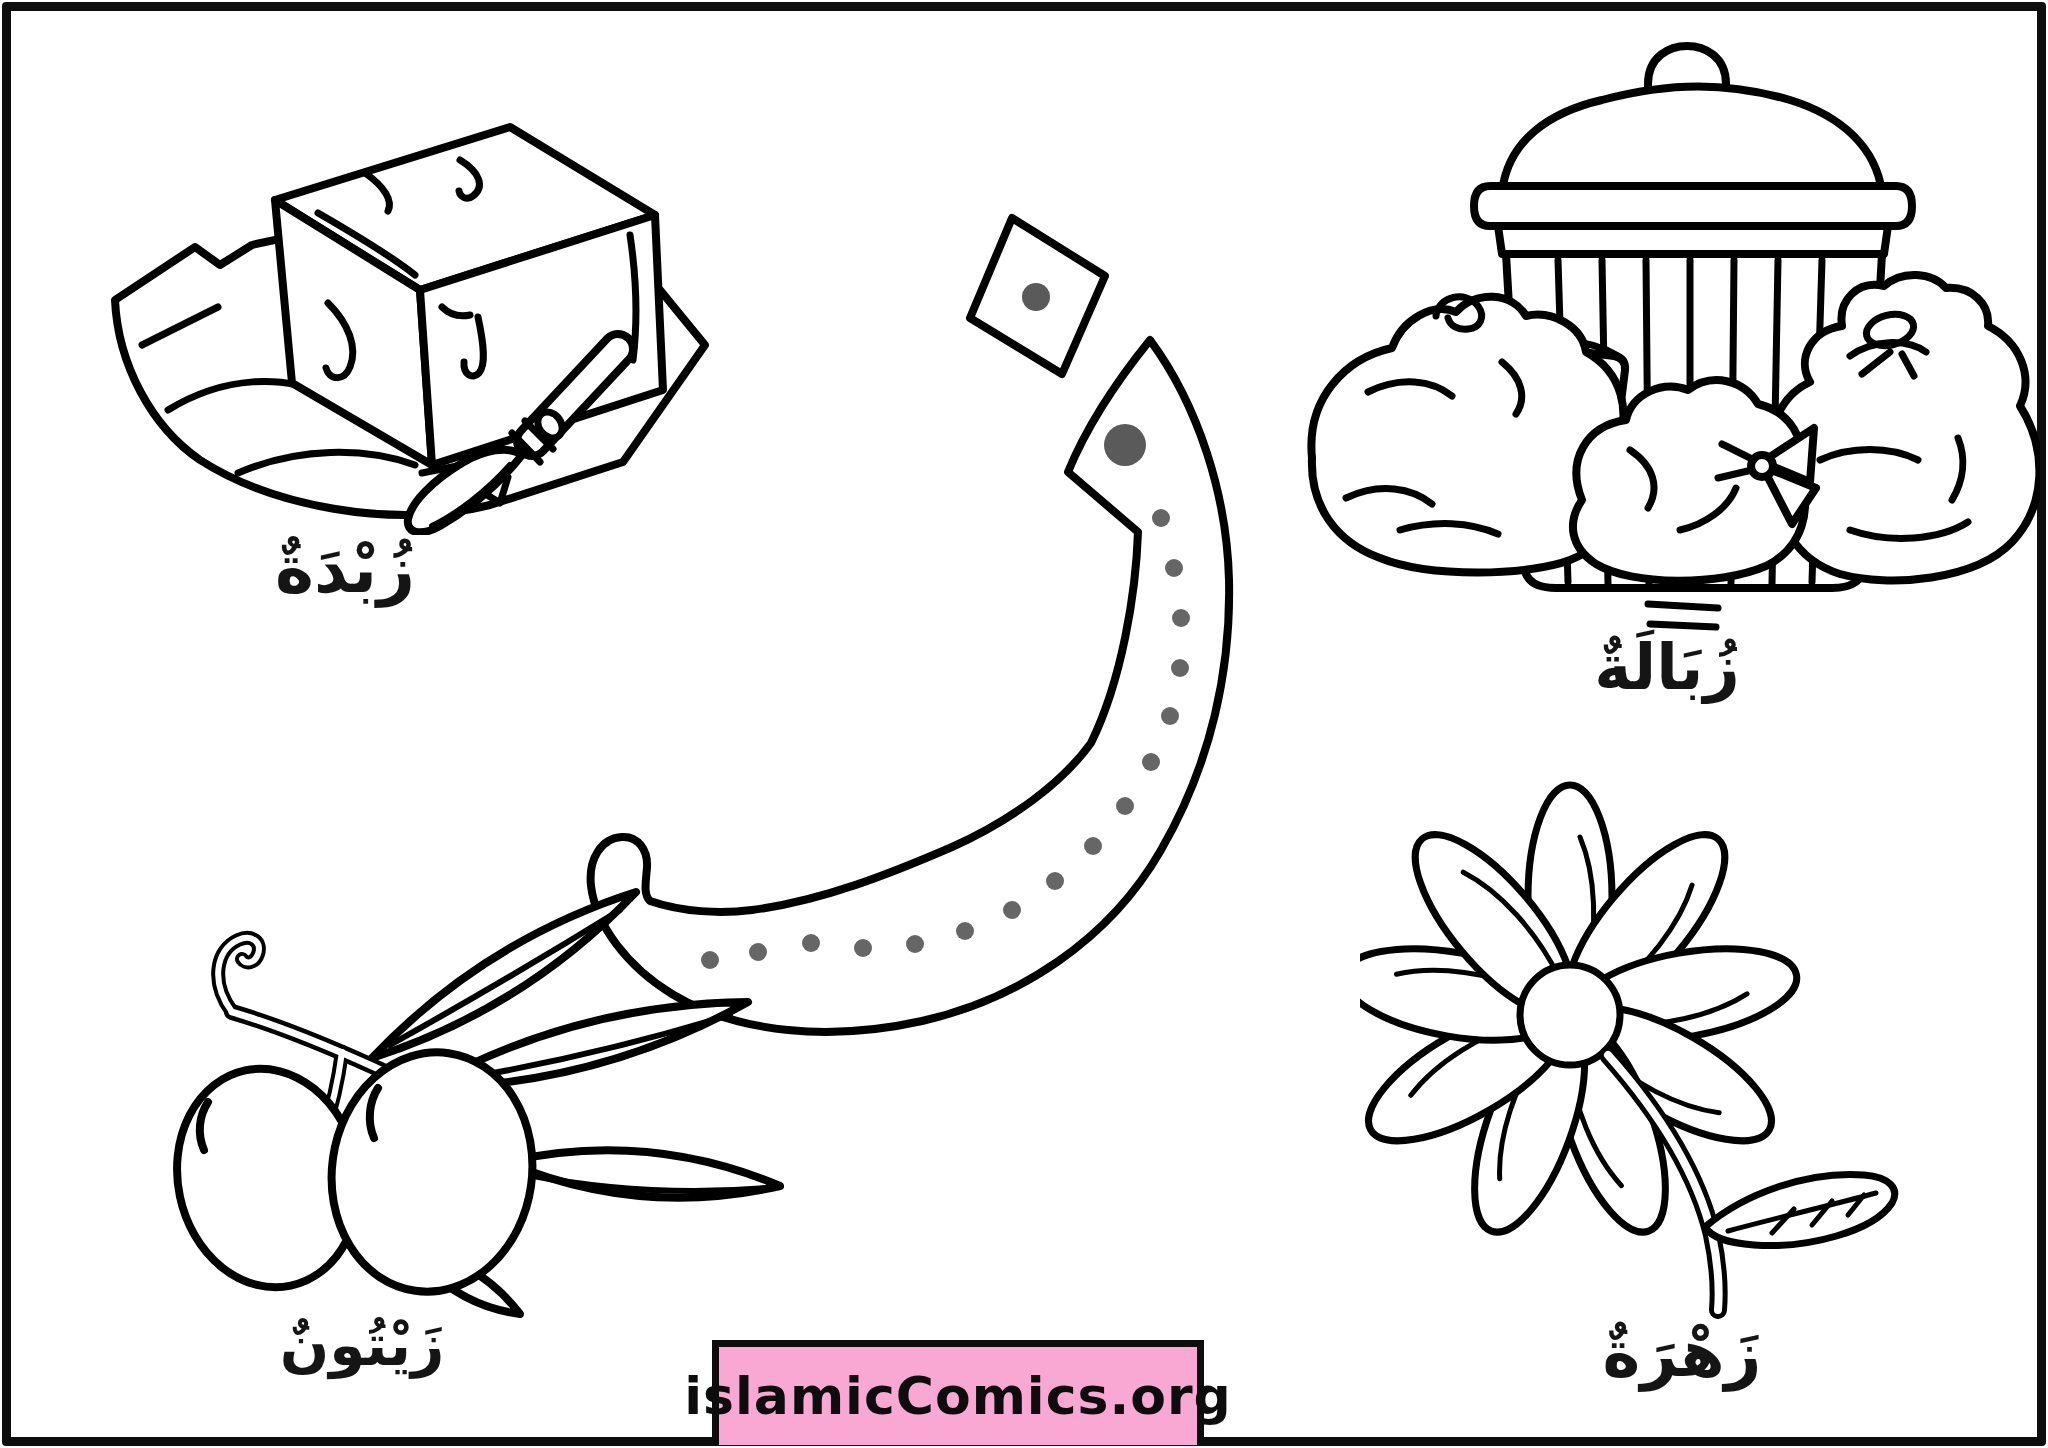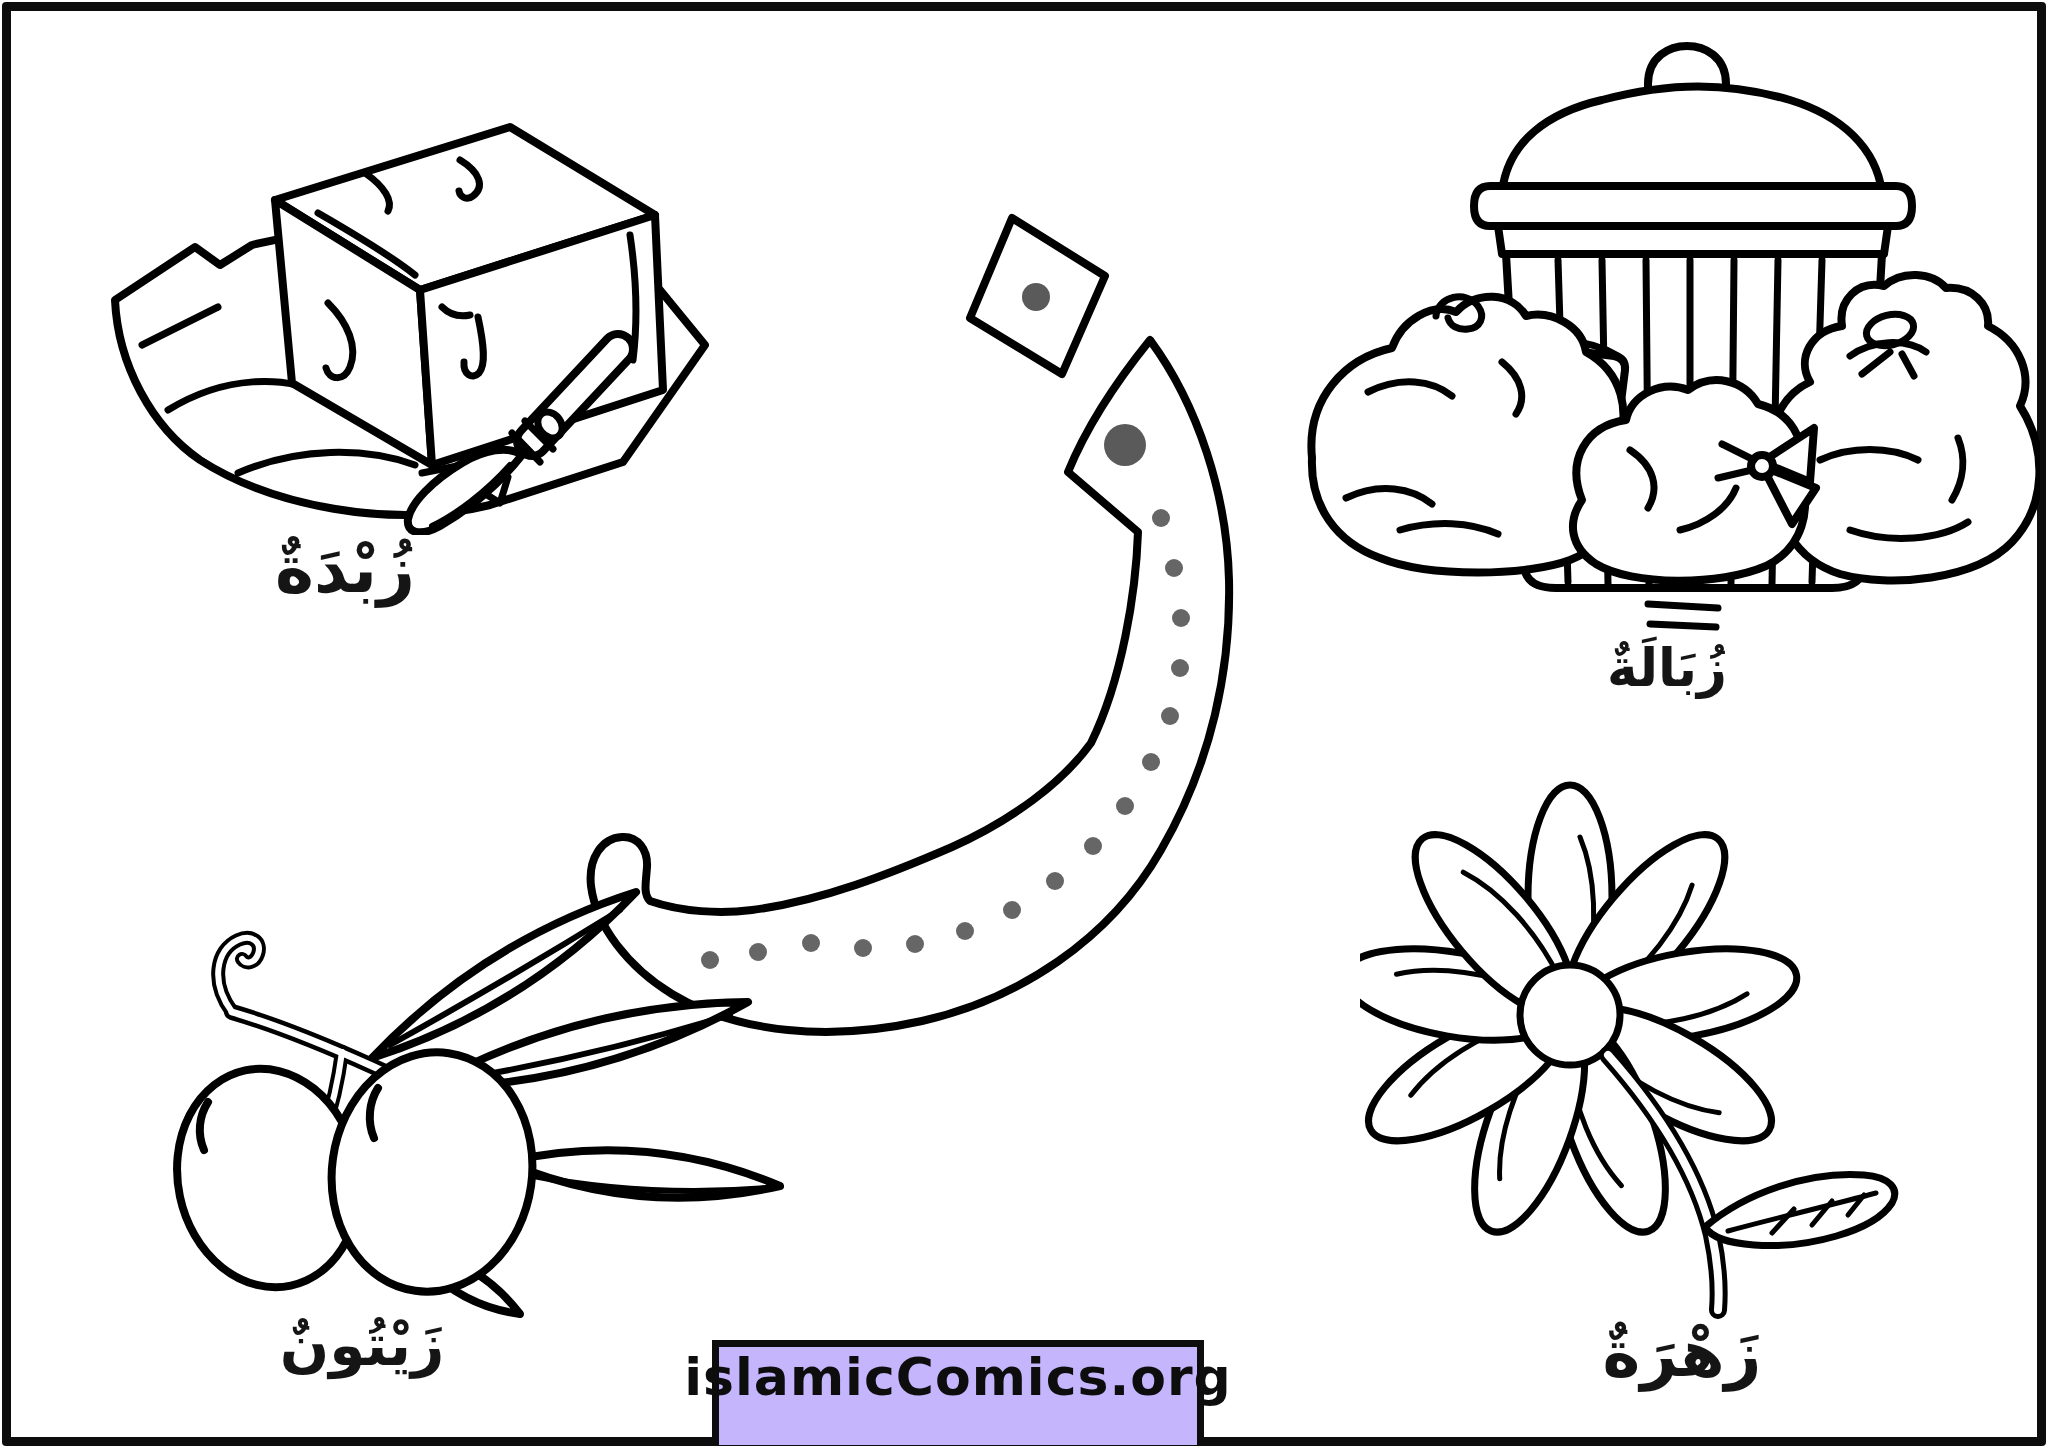--- a/index.html
+++ b/index.html
@@ -13,22 +13,22 @@
   }
   .art{position:absolute;}
   .ar-label{
     position:absolute;transform:translate(-50%,-50%);
     direction:rtl;color:#151515;font-weight:700;white-space:nowrap;
     font-family:"DejaVu Sans","Liberation Serif",sans-serif;
     text-align:center;line-height:1.05;
   }
   .footer-box{
     position:absolute;left:712px;top:1340px;width:478px;height:98px;
-    background:#c4b5fd;border:7px solid #0d0d0d;border-bottom:none;
-    display:flex;align-items:flex-start;justify-content:center;
+    background:#f9a8d4;border:7px solid #0d0d0d;border-bottom:none;
+    display:flex;align-items:center;justify-content:center;
   }
   .footer-text{
     font-size:52px;font-weight:700;color:#0d0d0d;letter-spacing:1px;
     font-family:"DejaVu Sans","Liberation Sans",sans-serif;
   }
 </style>
 </head>
 <body>
 
 <div class="page">
@@ -272,21 +272,21 @@
           <path d="M 368,466 C 420,452 472,440 516,428"></path>
           <path d="M 412,468 L 434,444"></path>
             <path d="M 452,460 L 472,436"></path>
             <path d="M 488,450 L 504,430"></path>
         </g>
       </g>
     </g>
   </svg>
 
   <div class="ar-label" style="left:345px;top:570px;font-size:66px">زُبْدَةٌ</div>
-  <div class="ar-label" style="left:1667px;top:668px;font-size:52px">زُبَالَةٌ</div>
+  <div class="ar-label" style="left:1667px;top:668px;font-size:63px">زُبَالَةٌ</div>
   <div class="ar-label" style="left:362px;top:1345px;font-size:58px">زَيْتُونٌ</div>
   <div class="ar-label" style="left:1682px;top:1355px;font-size:64px">زَهْرَةٌ</div>
 
   <div class="footer-box">
     <span class="footer-text">islamicComics.org</span>
   </div>
 
 </div>
 
 </body></html>

